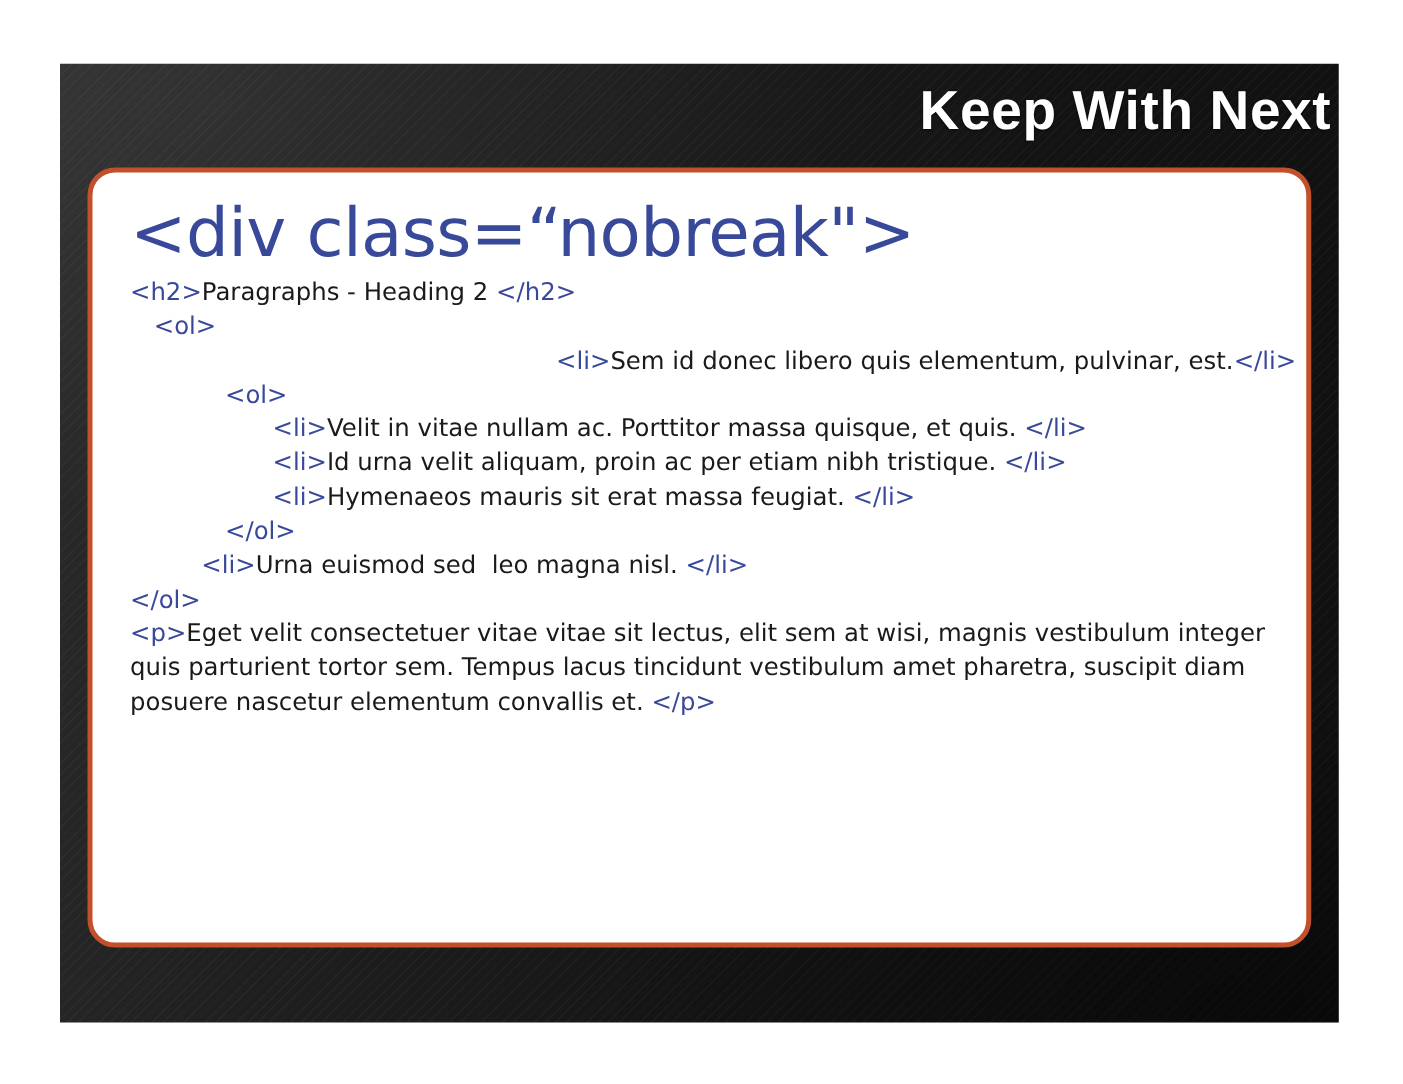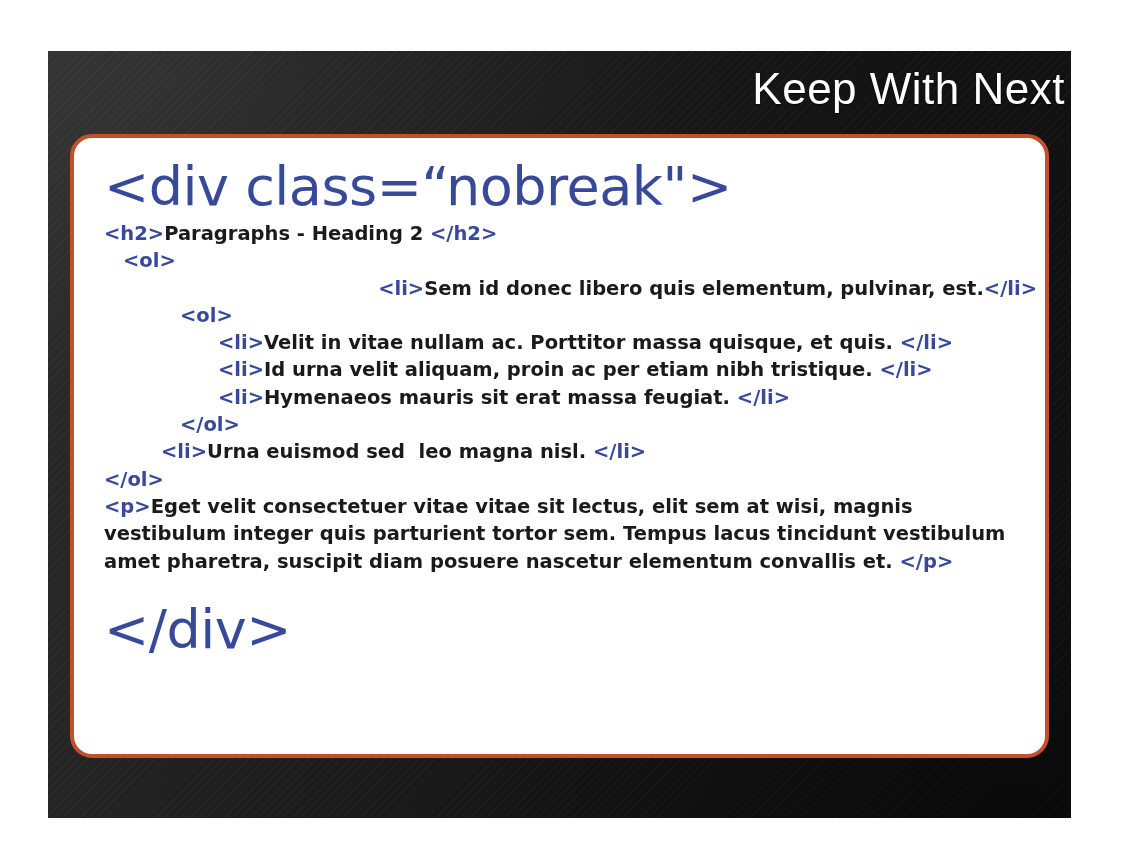--- a/index.html
+++ b/index.html
@@ -44,21 +44,21 @@
 
   
   #slide-title {
     position: absolute;
     right: 6px;
     top: 15px;
     width: 980px;
     text-align: right;
     color: #ffffff;
     font-size: 44px;
-    font-weight: normal;
+    font-weight: bold;
     letter-spacing: 0.5px;
     line-height: 1.05;
     z-index: 3;
     text-shadow: 0 1px 2px rgba(0,0,0,0.8);
     font-family: "Liberation Sans", sans-serif;
   }
 
   
   #content-card {
     position: absolute;
@@ -84,21 +84,20 @@
     font-size: 19.5px;
     line-height: 27.3px;
   }
 
   .tag {
     color: #39499a;
   }
 
   .code-line {
     white-space: pre-wrap;
-    font-weight: bold;
   }
 
   
   .headline {
     font-size: 54px;
     line-height: 62px;
     color: #39499a;
     letter-spacing: -0.5px;
     white-space: pre;
   }
@@ -133,18 +132,17 @@
           <div class="code-line" style="padding-left: 76px;"><span class="tag">&lt;ol&gt;</span></div>
           <div class="code-line wrapline" style="padding-left: 114px; text-indent: 0px;"><span class="tag">&lt;li&gt;</span><span>Velit in vitae nullam ac. Porttitor massa quisque, et quis. </span><span class="tag">&lt;/li&gt;</span></div>
           <div class="code-line" style="padding-left: 114px;"><span class="tag">&lt;li&gt;</span><span>Id urna velit aliquam, proin ac per etiam nibh tristique. </span><span class="tag">&lt;/li&gt;</span></div>
           <div class="code-line" style="padding-left: 114px;"><span class="tag">&lt;li&gt;</span><span>Hymenaeos mauris sit erat massa feugiat. </span><span class="tag">&lt;/li&gt;</span></div>
           <div class="code-line" style="padding-left: 76px;"><span class="tag">&lt;/ol&gt;</span></div>
           <div class="code-line" style="padding-left: 57px;"><span class="tag">&lt;li&gt;</span><span>Urna euismod sed  leo magna nisl. </span><span class="tag">&lt;/li&gt;</span></div>
           <div class="code-line" style="padding-left: 0px;"><span class="tag">&lt;/ol&gt;</span></div>
           <div class="code-line wrapline" style="padding-left: 0px; text-indent: 0px;"><span class="tag">&lt;p&gt;</span><span>Eget velit consectetuer vitae vitae sit lectus, elit sem at wisi, magnis vestibulum integer quis parturient tortor sem. Tempus lacus tincidunt vestibulum amet pharetra, suscipit diam posuere nascetur elementum convallis et. </span><span class="tag">&lt;/p&gt;</span></div>
         </div>
 
-      <div class="headline" id="line-div-close">&lt;/div&gt;</div>
 
     </div>
   </div>
 
 </div>
 
 </body></html>

